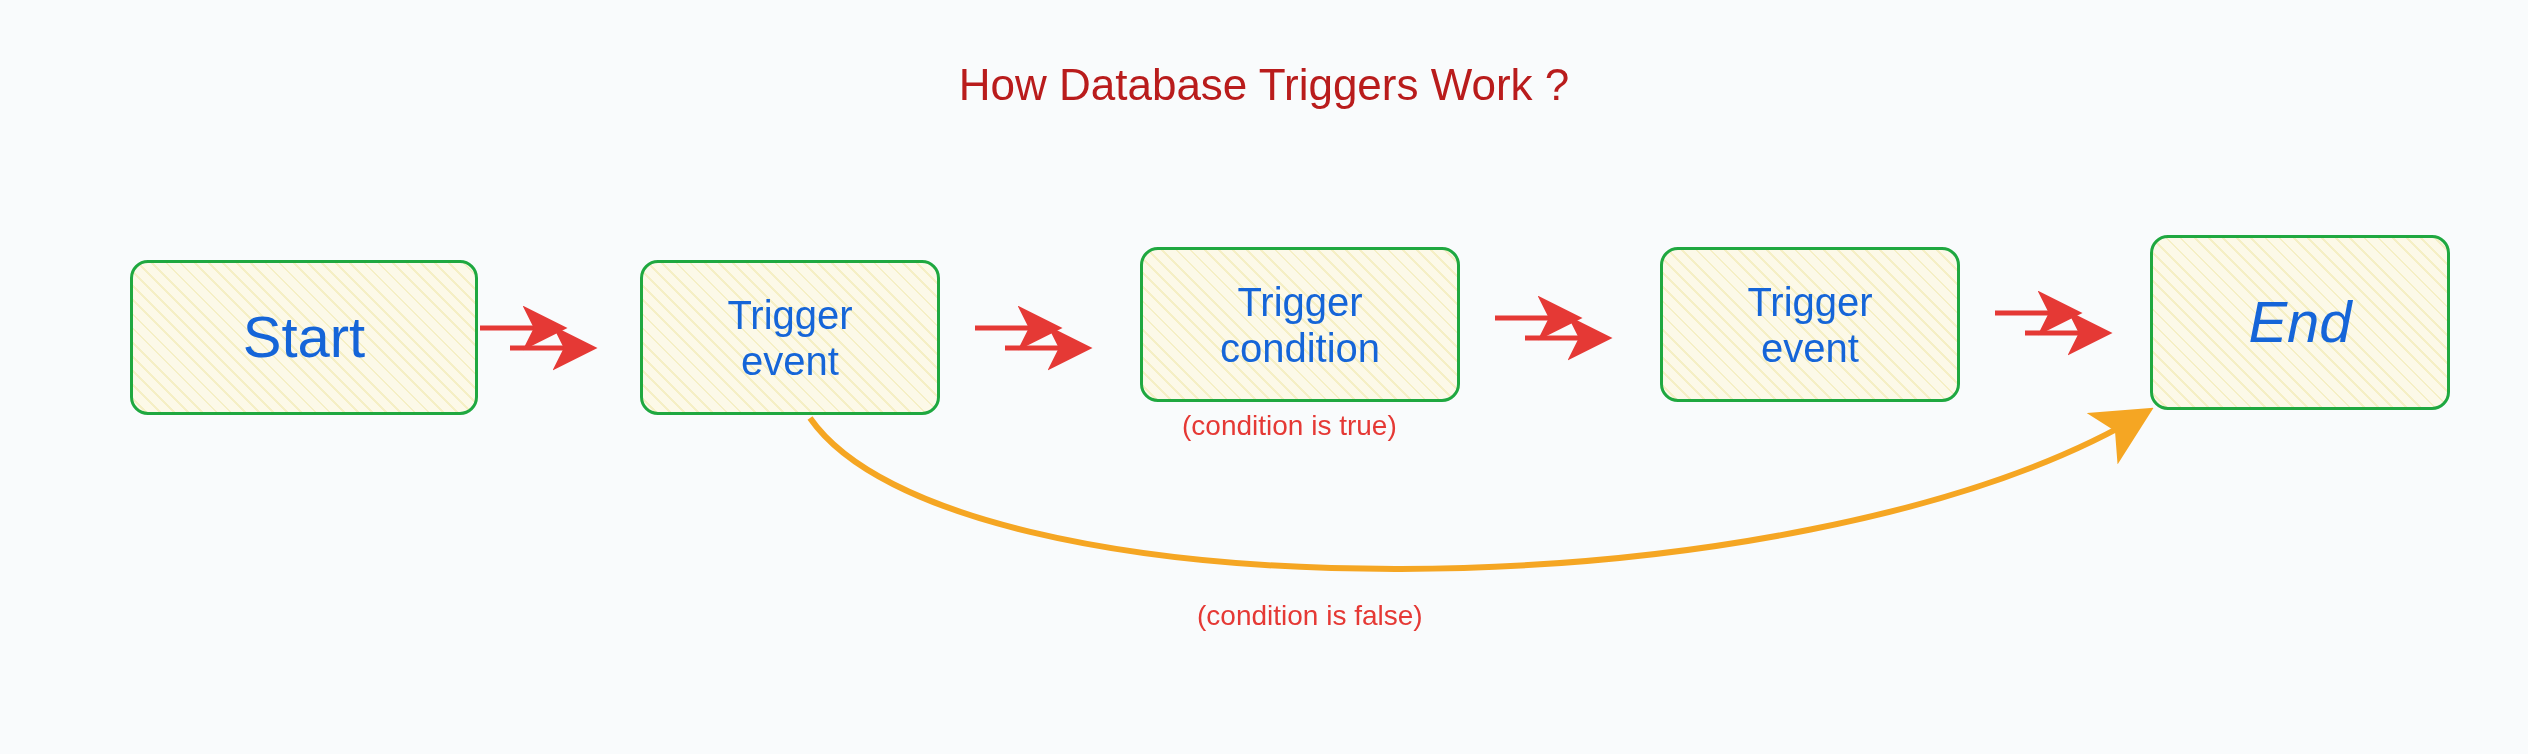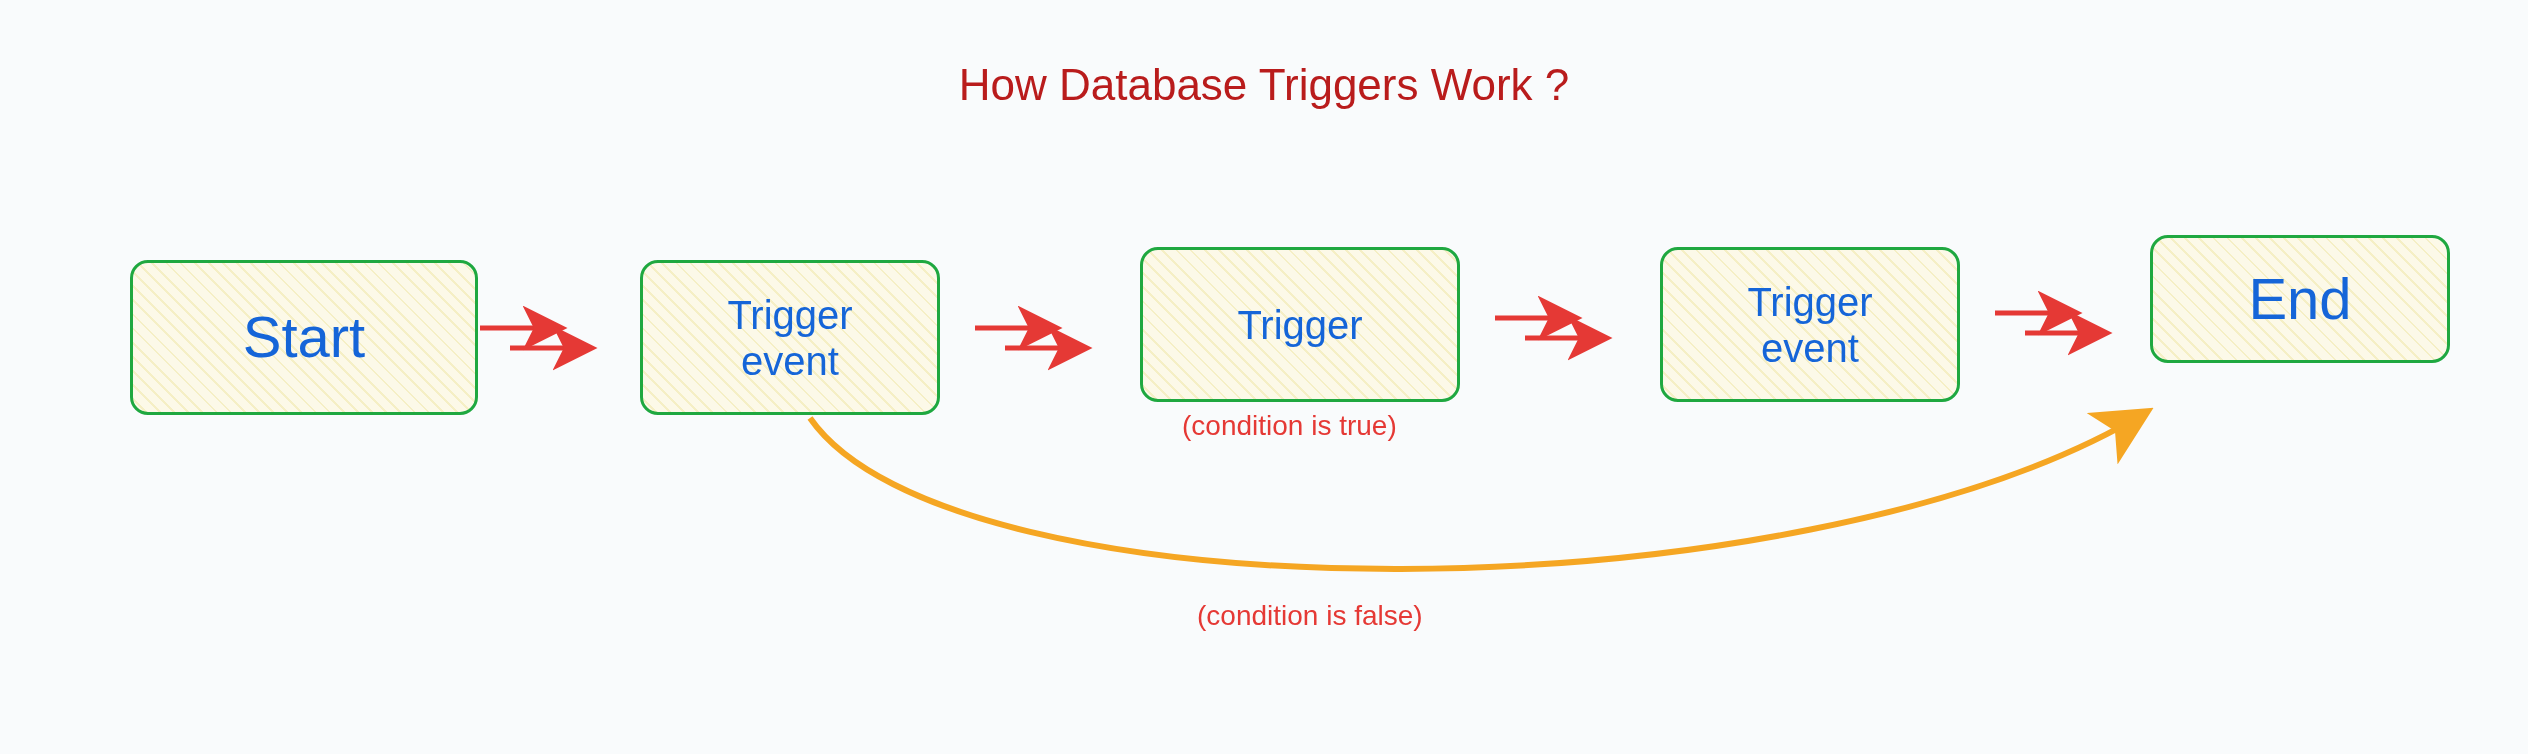--- a/index.html
+++ b/index.html
@@ -68,28 +68,29 @@
   <span>Start</span>
 </div>
 
 <div class="node" style="left:640px; top:260px; width:300px; height:155px;">
   <span>Trigger</span>
   <span>event</span>
 </div>
 
 <div class="node" style="left:1140px; top:247px; width:320px; height:155px;">
   <span>Trigger</span>
+  <span>condition</span>
 </div>
 
 <div class="node" style="left:1660px; top:247px; width:300px; height:155px;">
   <span>Trigger</span>
   <span>event</span>
 </div>
 
-<div class="node large" style="left:2150px; top:235px; width:300px; height:128px;">
+<div class="node large" style="left:2150px; top:235px; width:300px; height:175px;font-style:italic;">
   <span>End</span>
 </div>
 
 <div class="annot" style="left:1170px; top:410px;">(condition is true)</div>
 
 <div class="annot" style="left:1185px; top:600px;">(condition is false)</div>
 
 <svg class="arrows">
   <defs>
     <marker id="arrR" viewBox="0 0 12 12" refX="10" refY="6" markerWidth="9" markerHeight="9" orient="auto-start-reverse">

